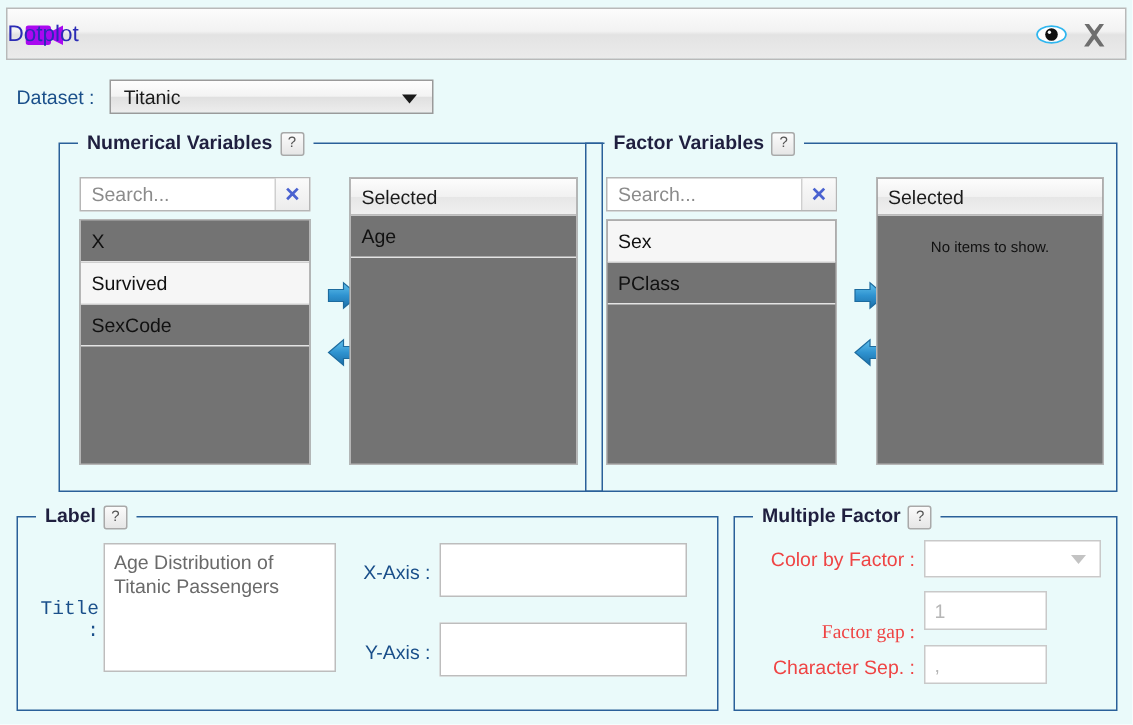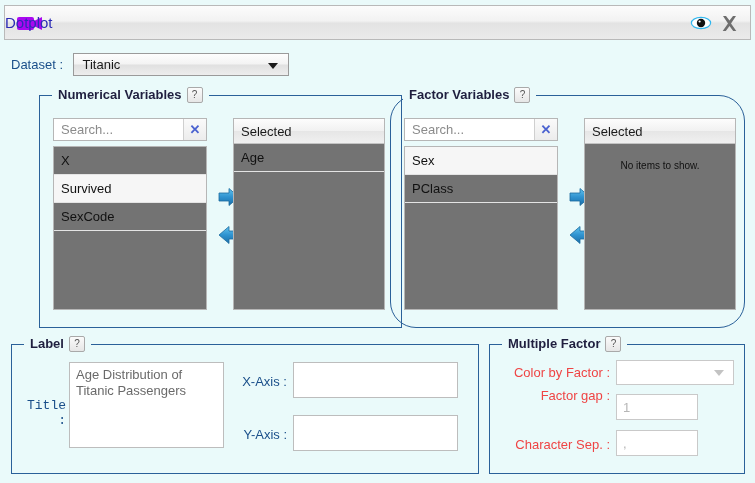--- a/index.html
+++ b/index.html
@@ -273,21 +273,21 @@
         </svg>
       </span>
     </div>
 
     <div class="listbox" style="left:193px; top:22px; width:152px; height:192px;">
       <div class="list-header">Selected</div>
       <div class="list-row">Age</div>
     </div>
   </div>
 
-  <div class="group" style="left:390px; top:95px; width:355px; height:233px;border-radius:26px;">
+  <div class="group" style="left:390px; top:95px; width:355px; height:233px;">
     <span class="legend">
       <span>Factor Variables</span><span class="help-btn">?</span>
     </span>
 
     <div class="searchbox" style="left:13px; top:22px; width:154px;">
       <input type="text" placeholder="Search..." style="">
       <span class="search-clear">✕</span>
     </div>
 
     <div class="listbox" style="left:13px; top:50px; width:154px; height:164px;">
@@ -347,20 +347,20 @@
     <span class="legend">
       <span>Multiple Factor</span><span class="help-btn">?</span>
     </span>
 
     <span class="field-label disabled" style="left:10px; top:20px; width:110px;">Color by Factor :</span>
     <span class="combo disabled" style="position:absolute; left:126px; top:15px; width:118px; height:25px;">
       <span class="val"></span>
       <span class="arrow-d"></span>
     </span>
 
-    <span class="field-label disabled" style="left:10px; top:43px; width:110px;">Factor gap :</span>
+    <span class="field-label disabled" style="left:10px; top:68px; width:110px;font-family:Liberation Serif, serif;">Factor gap :</span>
     <input class="txtinput disabled" style="left: 126px; top: 49px; width: 82px; height: 26px;" disabled="" value="1">
 
     <span class="field-label disabled" style="left:5px; top:92px; width:115px;">Character Sep. :</span>
     <input class="txtinput disabled" style="left: 126px; top: 85px; width: 82px; height: 26px;" disabled="" value=",">
   </div>
 
 </div>
 
 </body></html>

